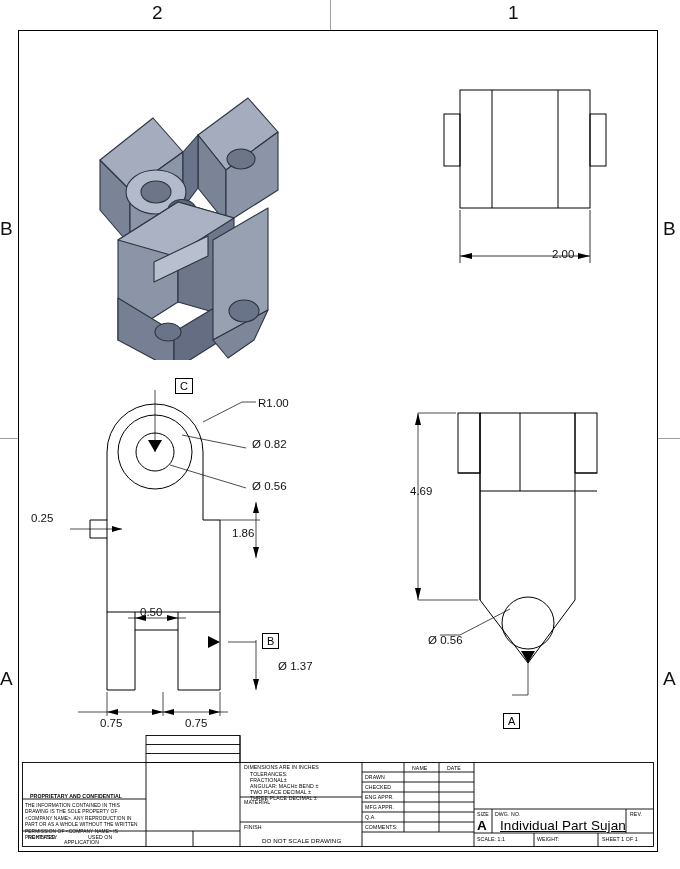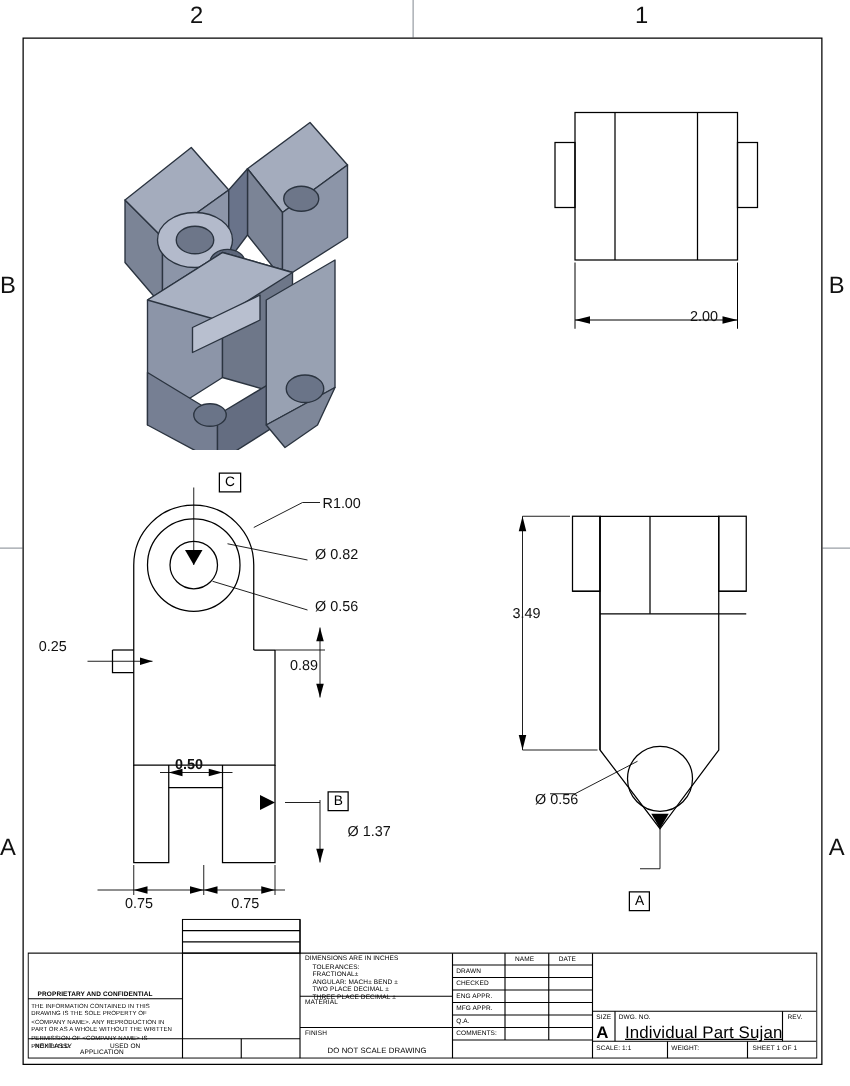--- a/index.html
+++ b/index.html
@@ -155,23 +155,23 @@
     </g>
     <polygon points="95,62 88,50 102,50" fill="#000"></polygon>
     <polygon points="160,252 148,246 148,258" fill="#000"></polygon>
   </svg>
 
   <div class="boxlbl" style="left:175px;top:378px;">C</div>
   <div class="boxlbl" style="left:262px;top:633px;">B</div>
   <div class="dimtxt" style="left:258px;top:397px;">R1.00</div>
   <div class="dimtxt" style="left:252px;top:438px;">Ø 0.82</div>
   <div class="dimtxt" style="left:252px;top:480px;text-align:center;">Ø 0.56</div>
-  <div class="dimtxt" style="left:232px;top:527px;">0.89</div>
+  <div class="dimtxt" style="left:232px;top:527px;">1.86</div>
   <div class="dimtxt" style="left:31px;top:512px;text-align:right;">0.25</div>
-  <div class="dimtxt" style="left:140px;top:606px;font-weight:bold;">0.50</div>
+  <div class="dimtxt" style="left:140px;top:606px;">0.50</div>
   <div class="dimtxt" style="left:100px;top:717px;">0.75</div>
   <div class="dimtxt" style="left:185px;top:717px;">0.75</div>
   <div class="dimtxt" style="left:278px;top:660px;">Ø 1.37</div>
 
   <svg class="v" style="left:400px;top:395px;" width="250" height="330">
     <g stroke="#000" stroke-width="1" fill="none">
       <rect x="58" y="18" width="22" height="60"></rect>
       <rect x="175" y="18" width="22" height="60"></rect>
       <path d="M80,18 L80,205 L128,268 L175,205 L175,18 L80,18"></path>
       <line x1="80" y1="18" x2="80" y2="205"></line>
@@ -189,21 +189,21 @@
       <line x1="18" y1="205" x2="78" y2="205"></line>
 
       <line x1="110" y1="214" x2="60" y2="240"></line>
       <line x1="60" y1="240" x2="40" y2="240"></line>
 
       <line x1="128" y1="268" x2="128" y2="300"></line>
       <line x1="128" y1="300" x2="112" y2="300"></line>
     </g>
     <polygon points="128,268 121,256 135,256" fill="#000"></polygon>
   </svg>
-  <div class="dimtxt" style="left:410px;top:485px;">3.49</div>
+  <div class="dimtxt" style="left:410px;top:485px;">4.69</div>
   <div class="dimtxt" style="left:428px;top:634px;">Ø 0.56</div>
   <div class="boxlbl" style="left:503px;top:713px;">A</div>
 
   <div class="tb">
     <svg width="632" height="112">
       <g stroke="#000" stroke-width="0.9" fill="none">
 
         <rect x="0.5" y="27.5" width="631" height="84"></rect>
 
         <line x1="0.5" y1="64" x2="124" y2="64"></line>

